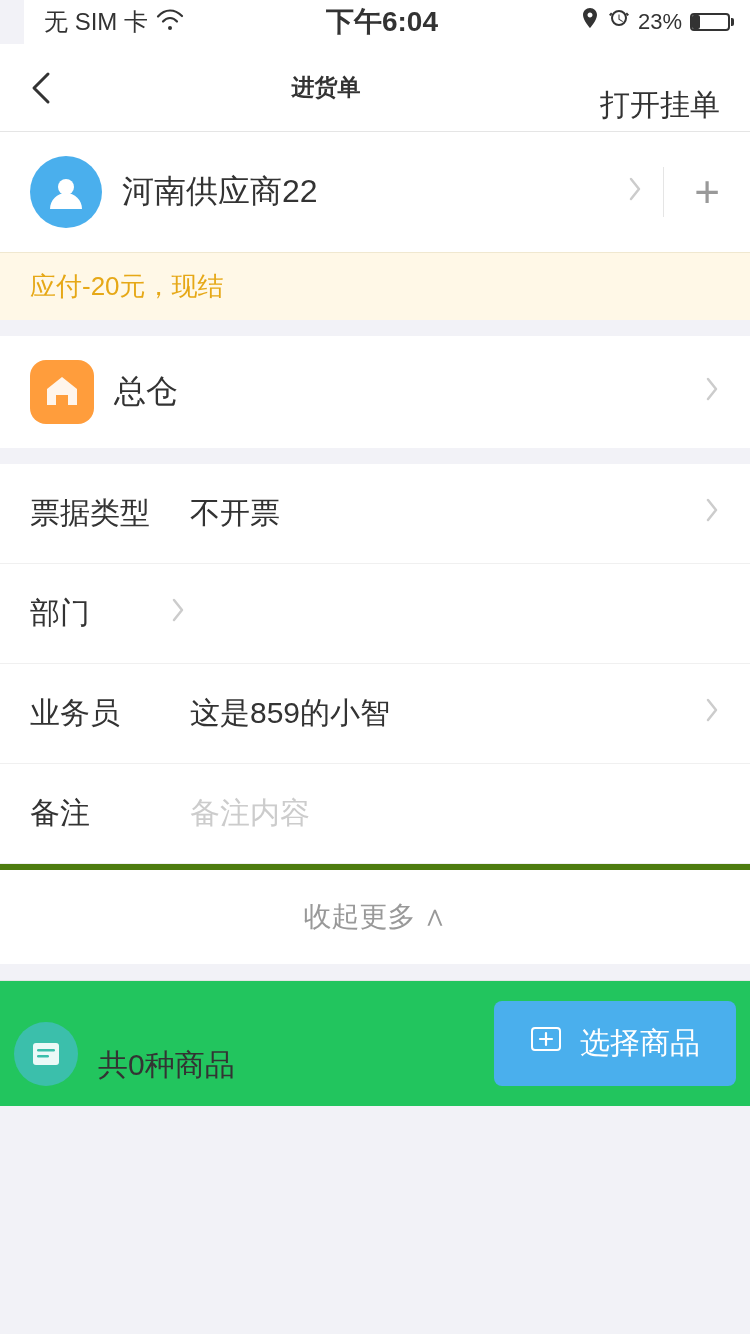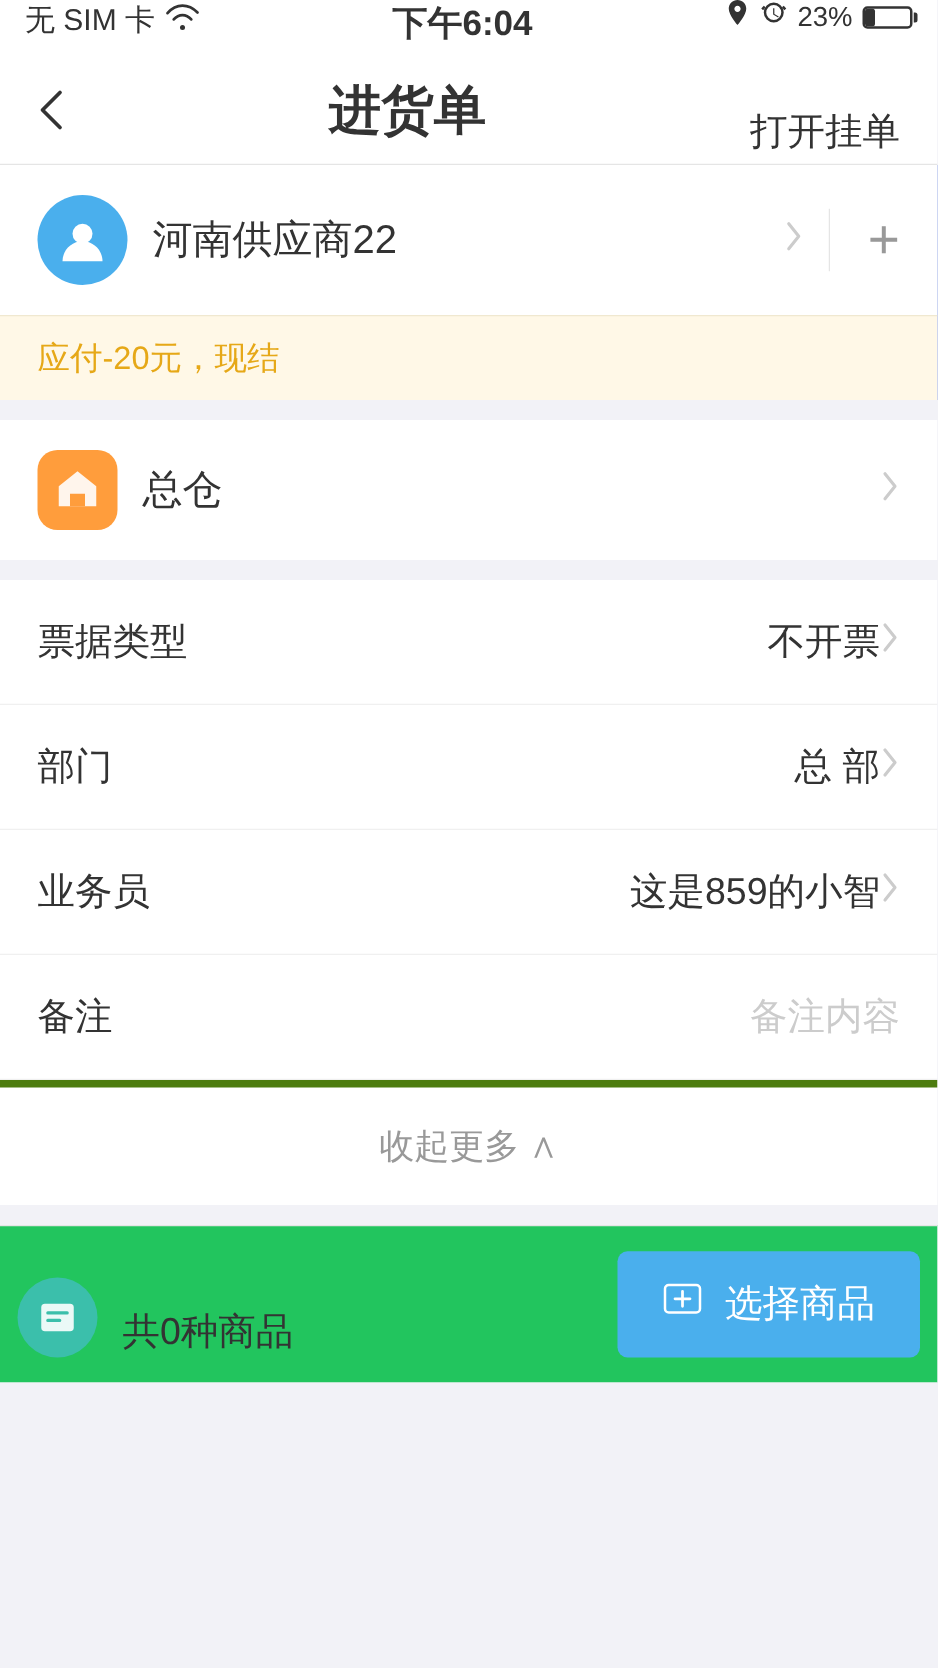--- a/index.html
+++ b/index.html
@@ -12,25 +12,26 @@
       font-family: -apple-system, "PingFang SC", "Helvetica Neue", Arial, sans-serif;
       font-size: 28px;
       color: #333;
     }
 
     
     .status-bar {
       height: 44px;
       background: #fff;
       display: flex;
-      align-items: flex-start;
+      align-items: center;
       justify-content: space-between;
       padding: 0 20px;
       font-size: 24px;
       font-weight: 500;
+      margin-left: 24px;
     }
     .status-left { display: flex; align-items: center; gap: 8px; }
     .status-center { font-size: 28px; font-weight: 600; }
     .status-right { display: flex; align-items: center; gap: 8px; font-size: 22px; }
     .battery {
       width: 40px; height: 18px; border: 2px solid #333; border-radius: 4px;
       position: relative; display: inline-flex; align-items: center;
     }
     .battery::after {
       content: '';
@@ -51,21 +52,21 @@
       padding: 0 30px;
       border-bottom: 1px solid #e5e5e5;
     }
     .nav-back {
       font-size: 36px;
       color: #333;
       cursor: pointer;
       display: flex; align-items: center;
     }
     .nav-title {
-      font-size: 42px;
+      font-size: 23px;
       font-weight: 600;
       color: #333;
     }
     .nav-action {
       font-size: 30px;
       color: #333;
       cursor: pointer;
       margin-top: 36px;
     }
 
@@ -173,21 +174,20 @@
       font-size: 30px;
       color: #333;
       width: 140px;
       flex-shrink: 0;
     }
     .form-value {
       flex: 1;
       font-size: 30px;
       color: #333;
       padding-left: 20px;
-      text-align: right;
     }
     .form-value.placeholder {
       color: #ccc;
     }
     .form-chevron {
       color: #ccc;
       font-size: 28px;
     }
 
     
@@ -339,21 +339,20 @@
       <div class="form-value">不开票</div>
       <span class="form-chevron">
         <svg width="16" height="28" viewBox="0 0 16 28">
             <path d="M4 4l8 10-8 10" stroke="#ccc" stroke-width="2.5" fill="none" stroke-linecap="round" stroke-linejoin="round"></path>
           </svg>
       </span>
     </div>
 
     <div class="form-row">
       <div class="form-label">部门</div>
-      <div class="form-value">总 部</div>
       <span class="form-chevron">
         <svg width="16" height="28" viewBox="0 0 16 28">
             <path d="M4 4l8 10-8 10" stroke="#ccc" stroke-width="2.5" fill="none" stroke-linecap="round" stroke-linejoin="round"></path>
           </svg>
       </span>
     </div>
 
     <div class="form-row">
       <div class="form-label">业务员</div>
       <div class="form-value">这是859的小智</div>

